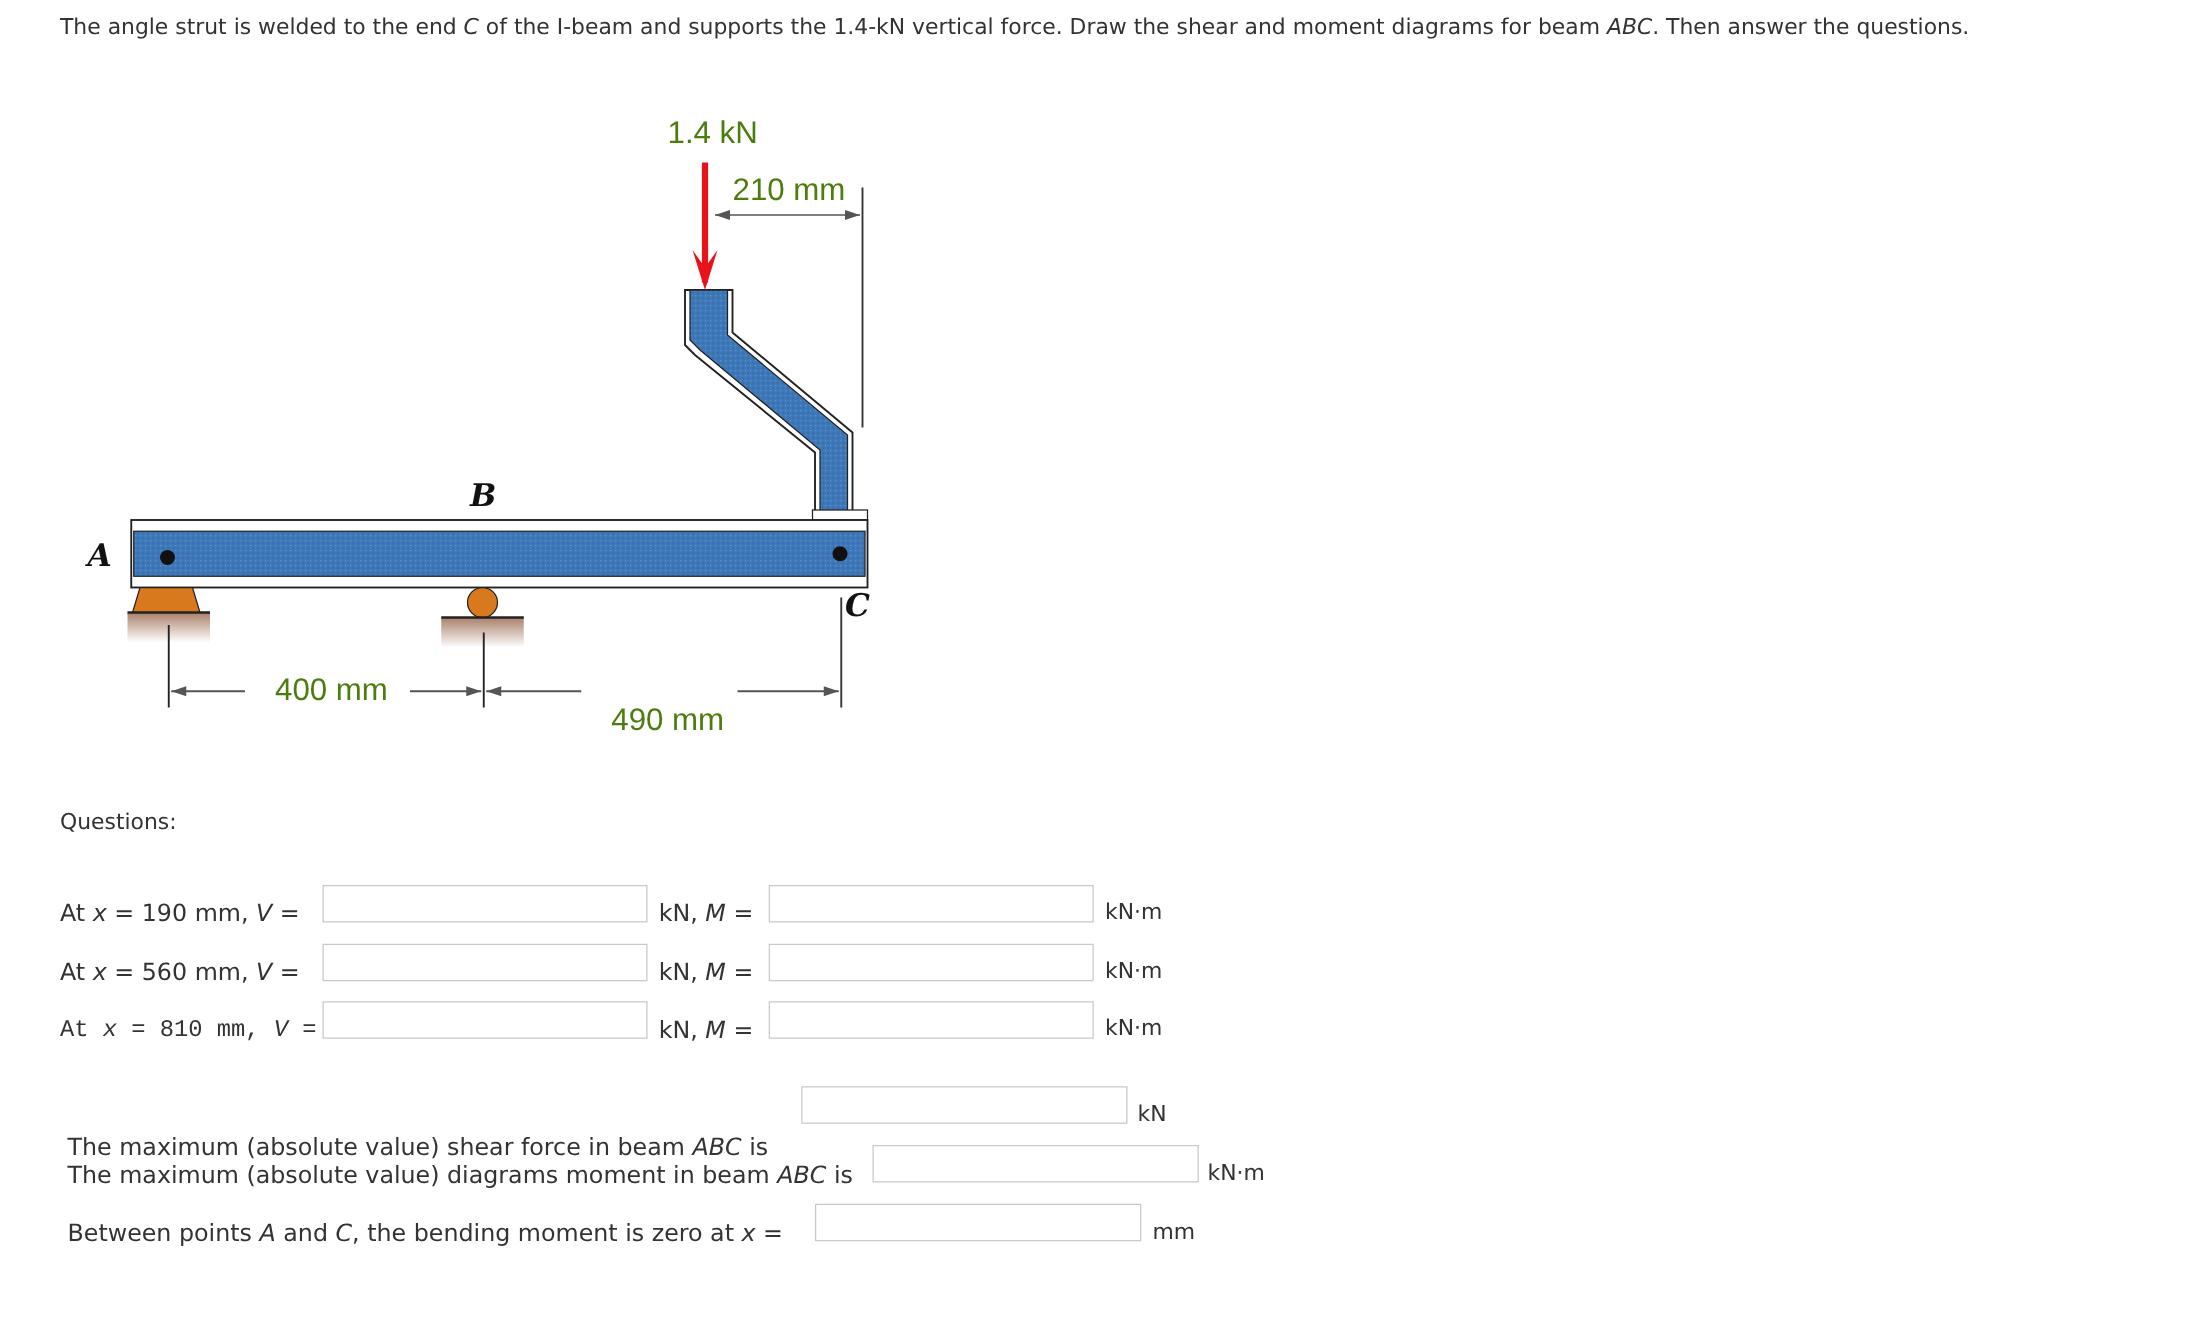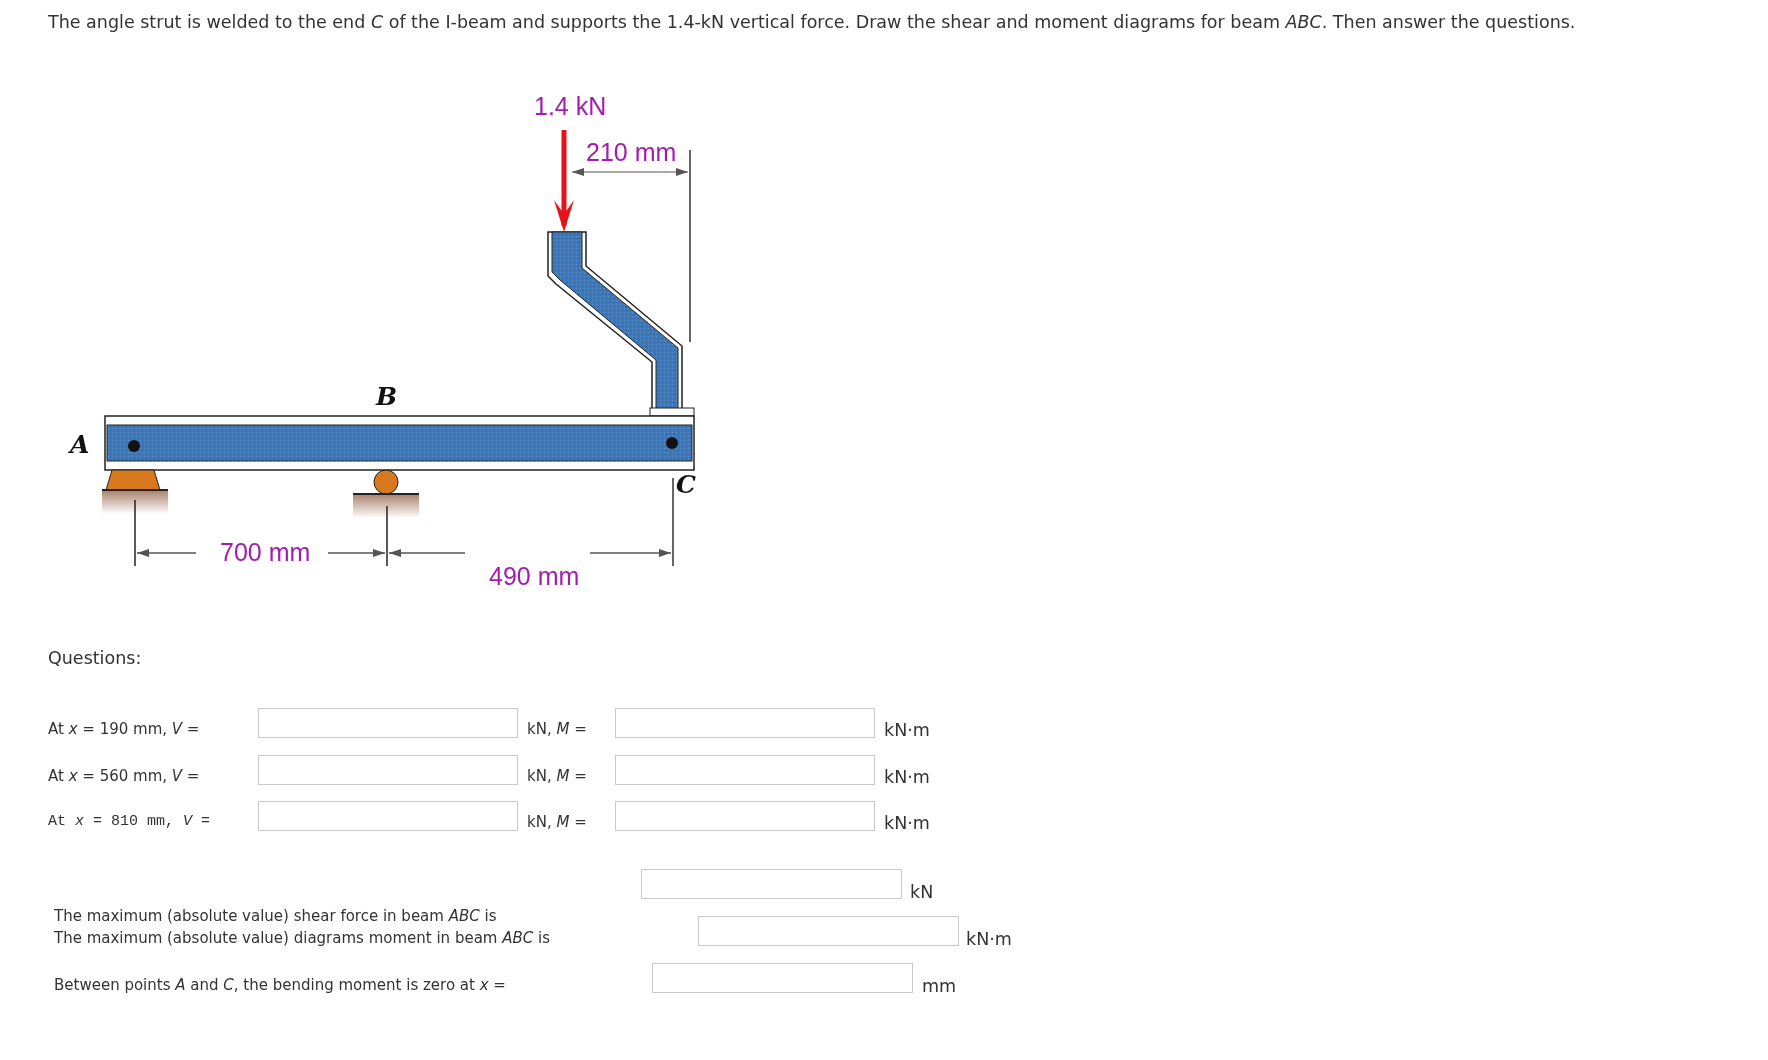--- a/index.html
+++ b/index.html
@@ -1,23 +1,23 @@
 <!DOCTYPE html>
 <html><head>
 <meta charset="utf-8">
 <style>
   html,body{margin:0;padding:0;background:#fff;}
   body{width:1768px;height:1060px;position:relative;overflow:hidden;font-family:"DejaVu Sans","Liberation Sans",sans-serif;color:#333;}
   .abs{position:absolute;text-align:center;}
   .prompt{left:48px;top:10px;font-size:17.5px;line-height:24px;color:#333;white-space:nowrap;}
   .prompt i{font-style:italic;}
-  .diag-label{font-family:"Liberation Sans",sans-serif;font-size:25px;color:#a21caf;}
+  .diag-label{font-family:"Liberation Sans",sans-serif;font-size:25px;color:#4d7c0f;}
   .serif-label{font-family:"DejaVu Serif","Liberation Serif",serif;font-style:italic;font-weight:bold;font-size:25px;color:#111;}
   .q-head{left:48px;top:648px;font-size:17.5px;}
-  .row-label{font-size:15px;white-space:nowrap;}
+  .row-label{font-size:19px;white-space:nowrap;}
   .row-label i{font-style:italic;}
   .ans{position:absolute;height:30px;border:1px solid #c9c9c9;background:#fff;box-sizing:border-box;padding:0 6px;font-size:16px;font-family:"DejaVu Sans",sans-serif;outline:none;}
   .unit{font-size:17.5px;white-space:nowrap;}
 </style>
 </head>
 <body>
 
 <div class="abs prompt">
   <div><span>The angle strut is welded to the end </span><i>C</i><span> of the I-beam and supports the 1.4-kN vertical force. Draw the shear and moment diagrams for beam </span><i>ABC</i><span>. Then answer the questions.</span></div>
 </div>
@@ -71,21 +71,21 @@
     <line x1="389" y1="553" x2="465" y2="553" stroke="#555" stroke-width="1.5"></line>
     <path d="M389,553 L401,549 L401,557 Z" fill="#555"></path>
     <line x1="590" y1="553" x2="671" y2="553" stroke="#555" stroke-width="1.5"></line>
     <path d="M671,553 L659,549 L659,557 Z" fill="#555"></path>
   </svg>
   <span class="abs diag-label" style="left:534px;top:92px;">1.4 kN</span>
   <span class="abs diag-label" style="left:586px;top:138px;">210 mm</span>
   <span class="abs serif-label" style="left:70px;top:430px;">A</span>
   <span class="abs serif-label" style="left:376px;top:382px;">B</span>
   <span class="abs serif-label" style="left:676px;top:470px;">C</span>
-  <span class="abs diag-label" style="left:220px;top:538px;">700 mm</span>
+  <span class="abs diag-label" style="left:220px;top:538px;">400 mm</span>
   <span class="abs diag-label" style="left:489px;top:538px;margin-top:24px;">490 mm</span>
 </div>
 
 <div class="abs q-head">Questions:</div>
 
 <div class="abs row-label" style="left:48px;top:720px;"><span>At </span><i>x</i><span> = 190 mm, </span><i>V</i><span> =</span></div>
 <input class="ans" style="left: 258px; top: 708px; width: 260px;" value="">
 <div class="abs row-label" style="left:527px;top:720px;"><span>kN, </span><i>M</i><span> =</span></div>
 <input class="ans" style="left: 615px; top: 708px; width: 260px;" value="">
 <div class="abs unit" style="left:884px;top:720px;">kN·m</div>

